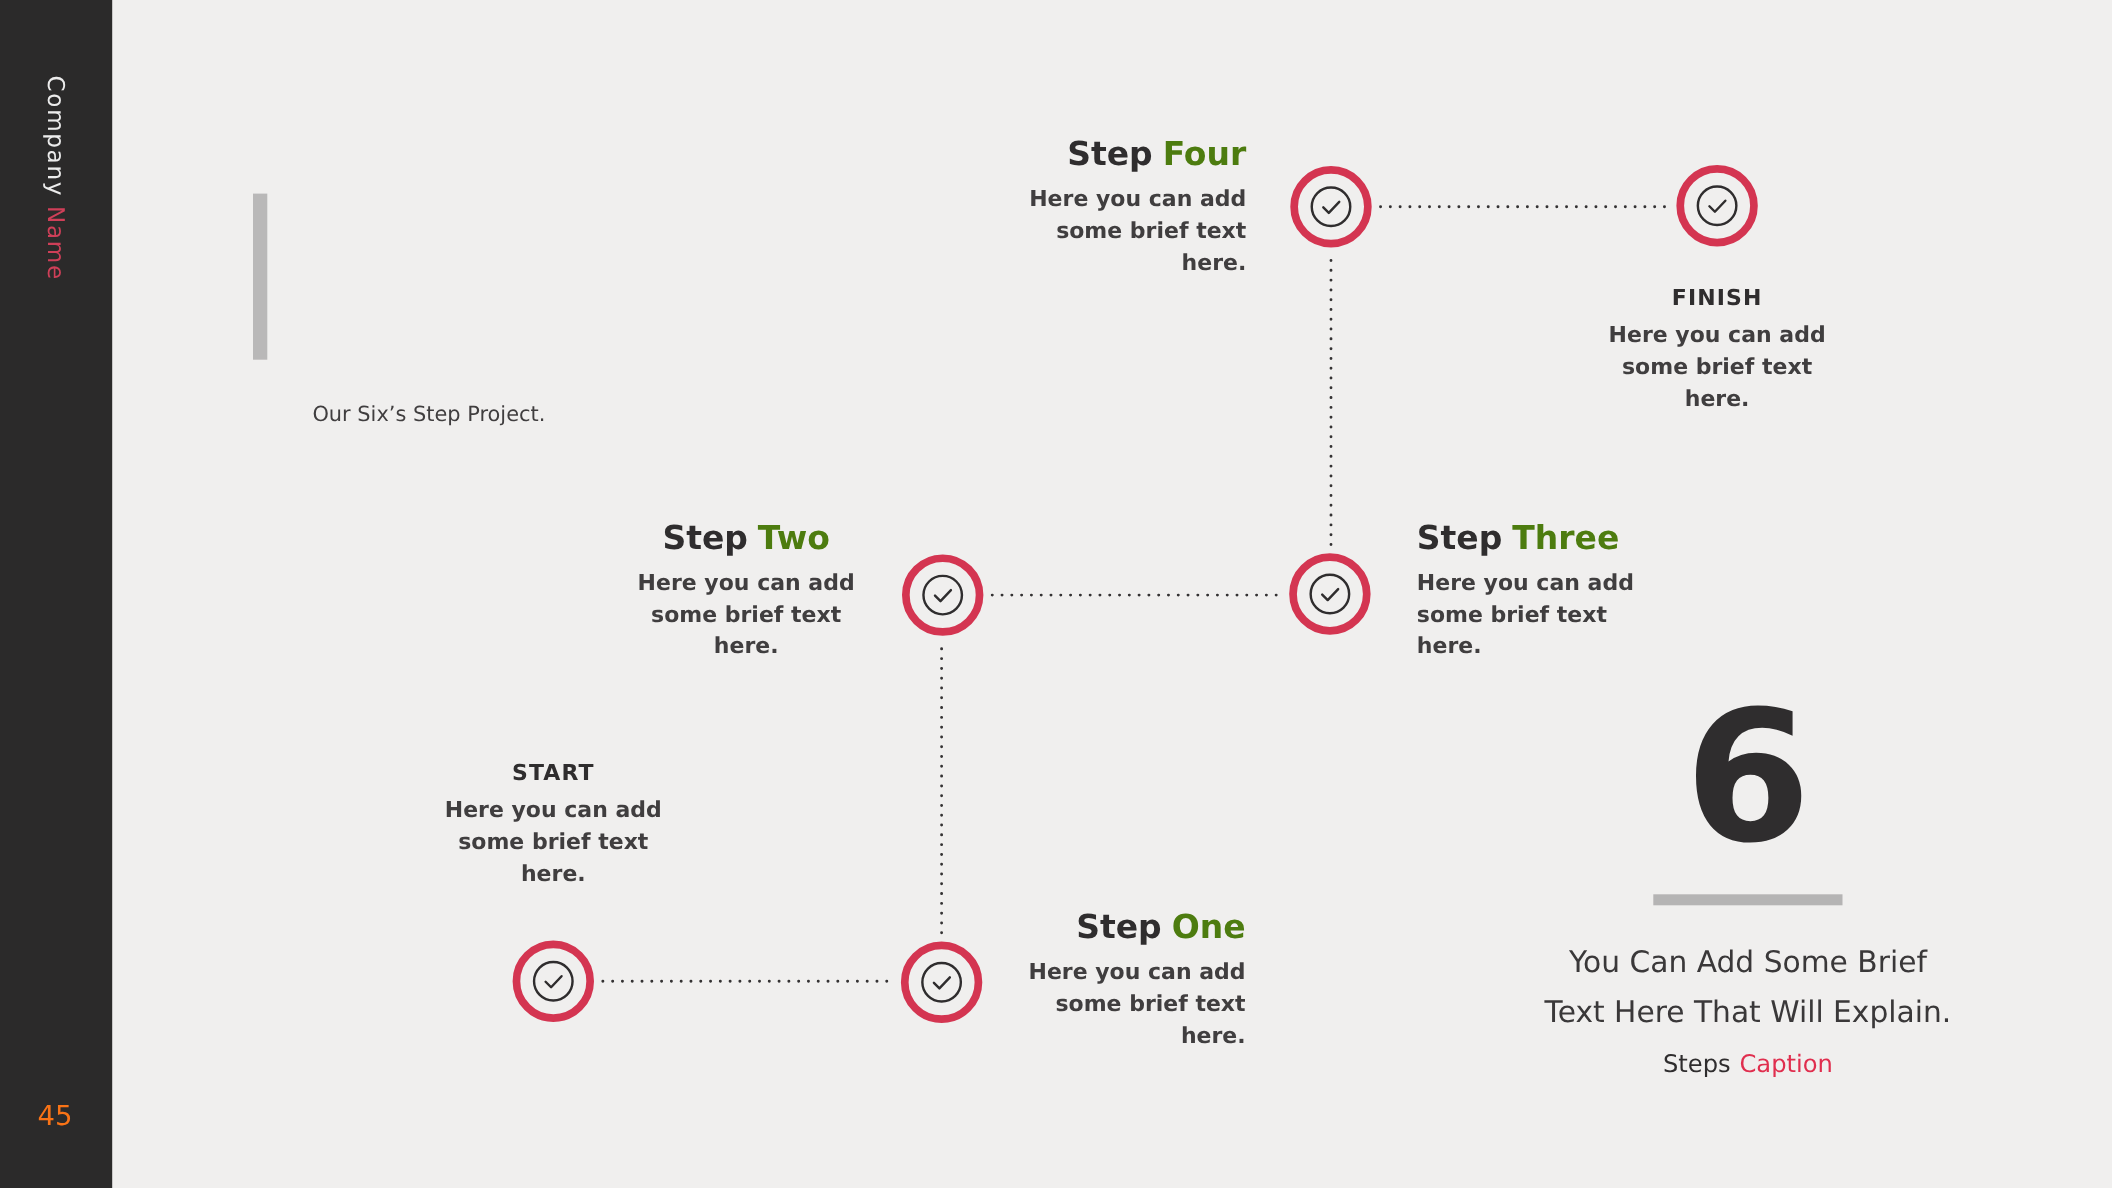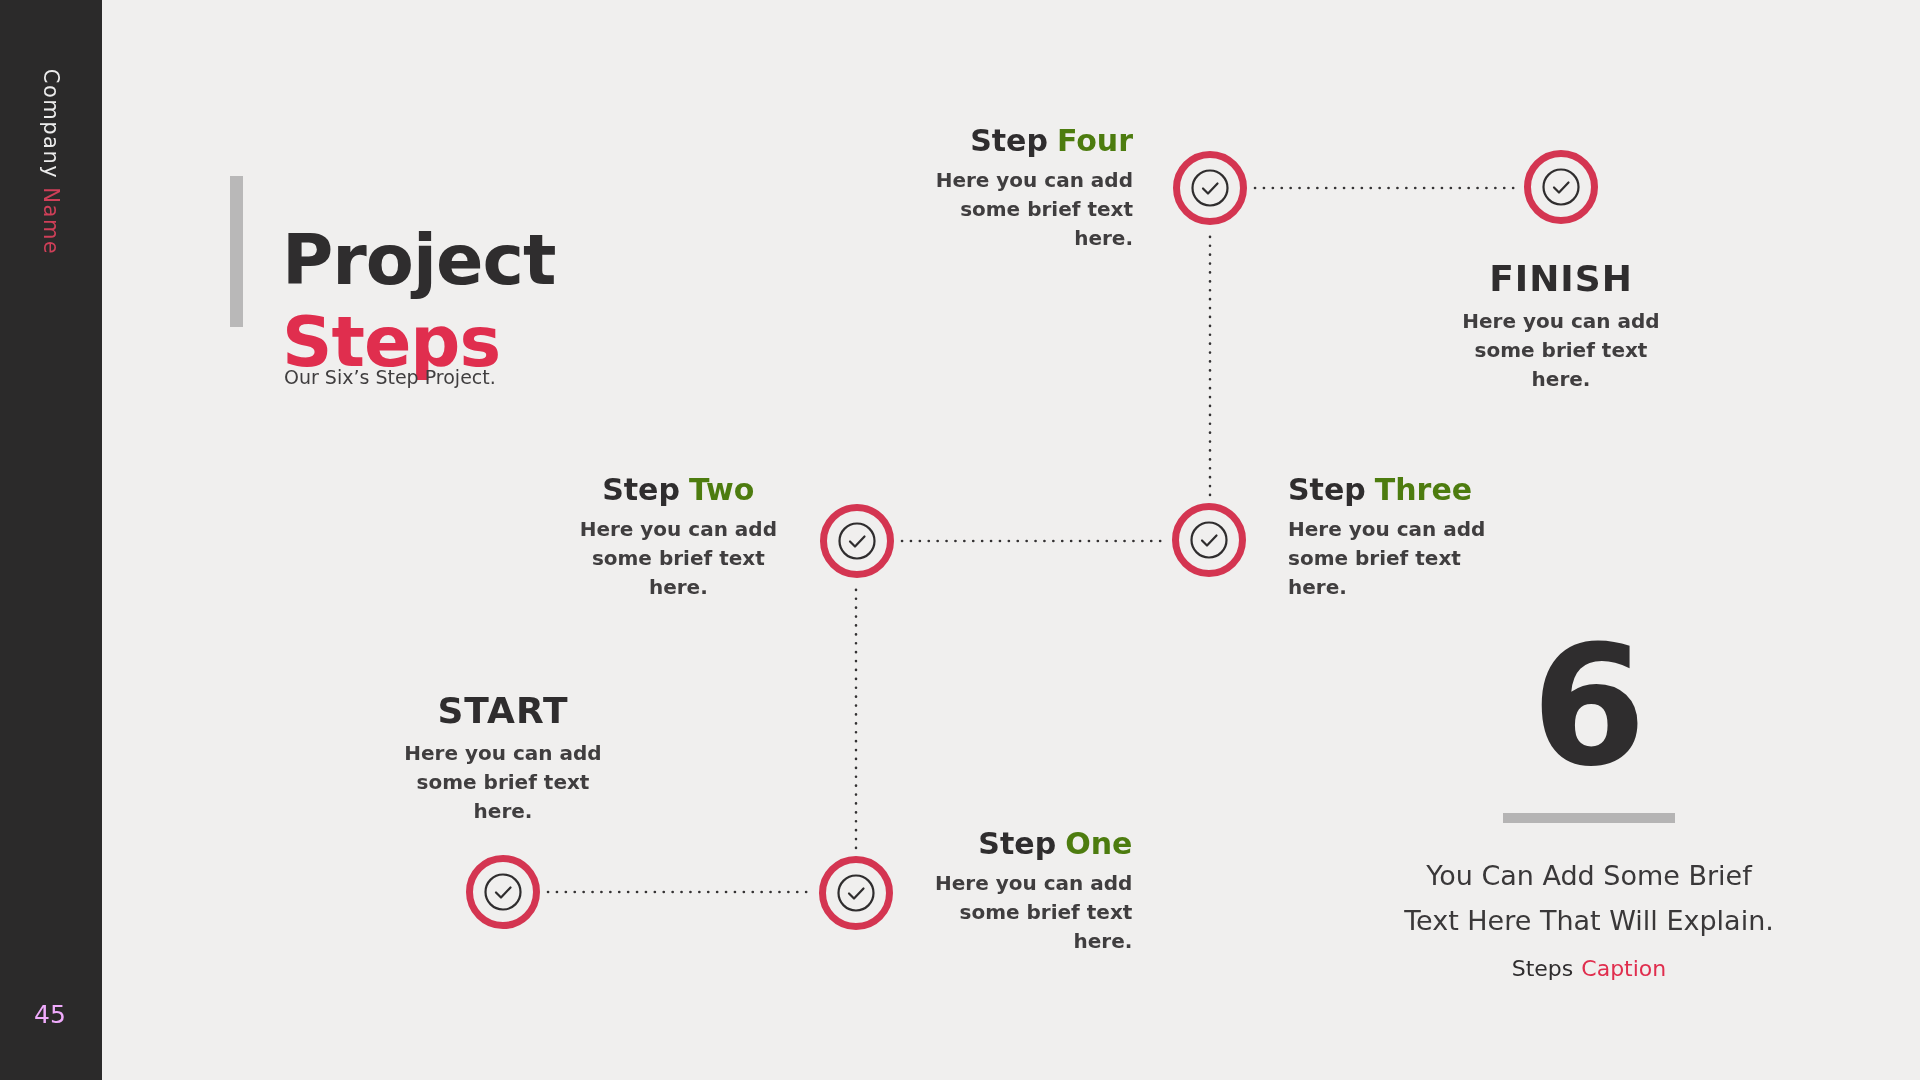--- a/index.html
+++ b/index.html
@@ -11,21 +11,21 @@
   }
 
   
   .sidebar { position:absolute; left:0; top:0; width:102px; height:1080px; background:#2b2a2a; }
   .company-name {
     position:absolute; left:51px; top:162px;
     transform:translate(-50%,-50%) rotate(90deg);
     white-space:nowrap; font-size:21px; letter-spacing:1.5px; color:#ececec;
   }
   .company-name .accent { color:#cf3f58; }
-  .page-number { position:absolute; left:34px; top:1000px; color:#f0abfc; font-size:25px; }
+  .page-number { position:absolute; left:34px; top:1000px; color:#f97316; font-size:25px; }
 
   
   .title-bar { position:absolute; left:230px; top:176px; width:13px; height:151px; background:#b9b8b8; }
   .main-title {
     position:absolute; left:282px; top:172px;
     font-size:70px; line-height:82px; font-weight:bold; letter-spacing:-1px; color:#2f2d2e;
   }
   .main-title .line { display:block; }
   .main-title .accent { color:#e02e4e; }
   .subtitle { position:absolute; left:284px; top:366px; font-size:19px; color:#403e3f; }
@@ -49,21 +49,21 @@
   .node-start  { left:503px;  top:892px; }
   .node-one    { left:856px;  top:893px; }
   .node-two    { left:857px;  top:541px; }
   .node-three  { left:1209px; top:540px; }
   .node-four   { left:1210px; top:188px; }
   .node-finish { left:1561px; top:187px; }
 
   
   .step-text { position:absolute; }
   .step-title { font-size:30px; font-weight:bold; color:#2f2d2e; }
-  .step-title.caps { font-size:36px; letter-spacing:1px; }
+  .step-title.caps { font-size:20px; letter-spacing:1px; }
   .step-title .accent { color:#4d7c0f; }
   .step-title span + span:not(:empty) { margin-left:9px; }
   .step-body { margin-top:8px; font-size:20px; line-height:29px; color:#403e3f;font-weight:bold; }
   .step-body span { display:block; }
 
   .step-start  { left:503px; top:690px; transform:translateX(-50%); text-align:center; }
   .step-one    { left:935px; top:826px; text-align:right; }
   .step-two    { right:1143px; top:472px; text-align:center; }
   .step-three  { left:1288px; top:472px; text-align:left; }
   .step-four   { right:787px; top:123px; text-align:right; }
@@ -89,24 +89,20 @@
 <body>
 
 <div class="slide">
 
   <div class="sidebar">
     <div class="company-name"><span>Company</span> <span class="accent">Name</span></div>
     <div class="page-number">45</div>
   </div>
 
   <div class="title-bar"></div>
-  <h1 class="main-title">
-      <span class="line">Project</span>
-      <span class="line accent">Steps</span>
-    </h1>
   <div class="subtitle">Our Six’s Step Project.</div>
 
   <svg class="connectors" width="1920" height="1080" viewBox="0 0 1920 1080">
     <line x1="548" y1="892" x2="815" y2="892"></line>
     <line x1="856" y1="848" x2="856" y2="586"></line>
     <line x1="902" y1="541" x2="1164" y2="541"></line>
     <line x1="1210" y1="495" x2="1210" y2="233"></line>
     <line x1="1255" y1="188" x2="1516" y2="188"></line>
   </svg>
 

